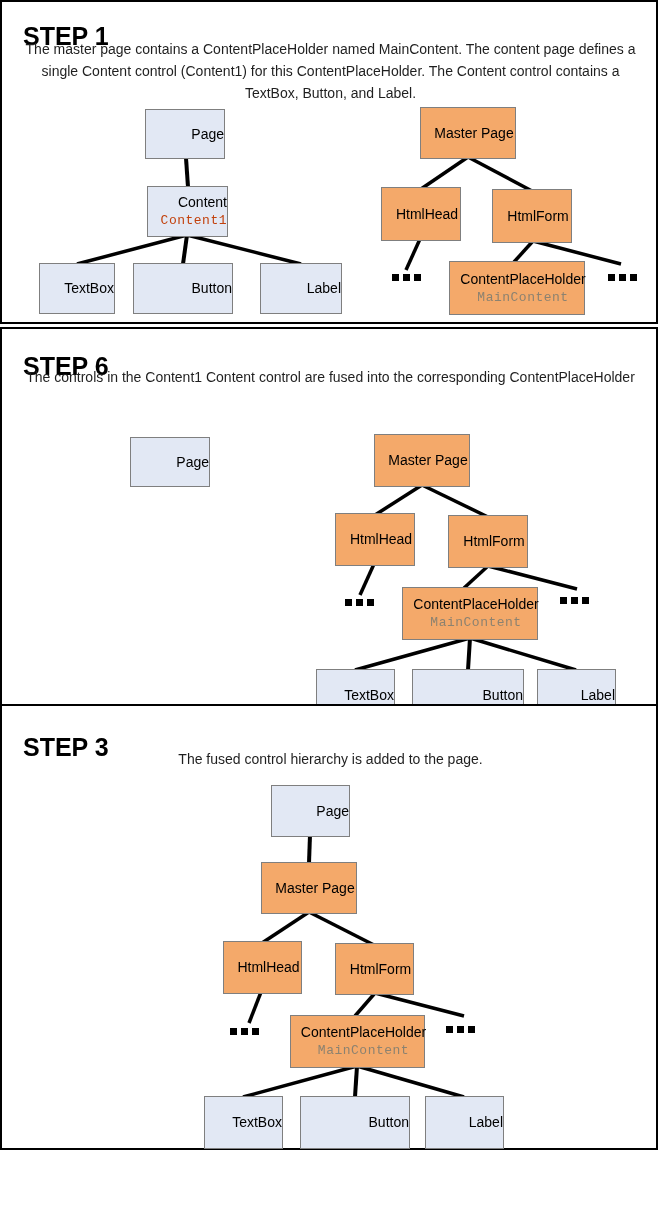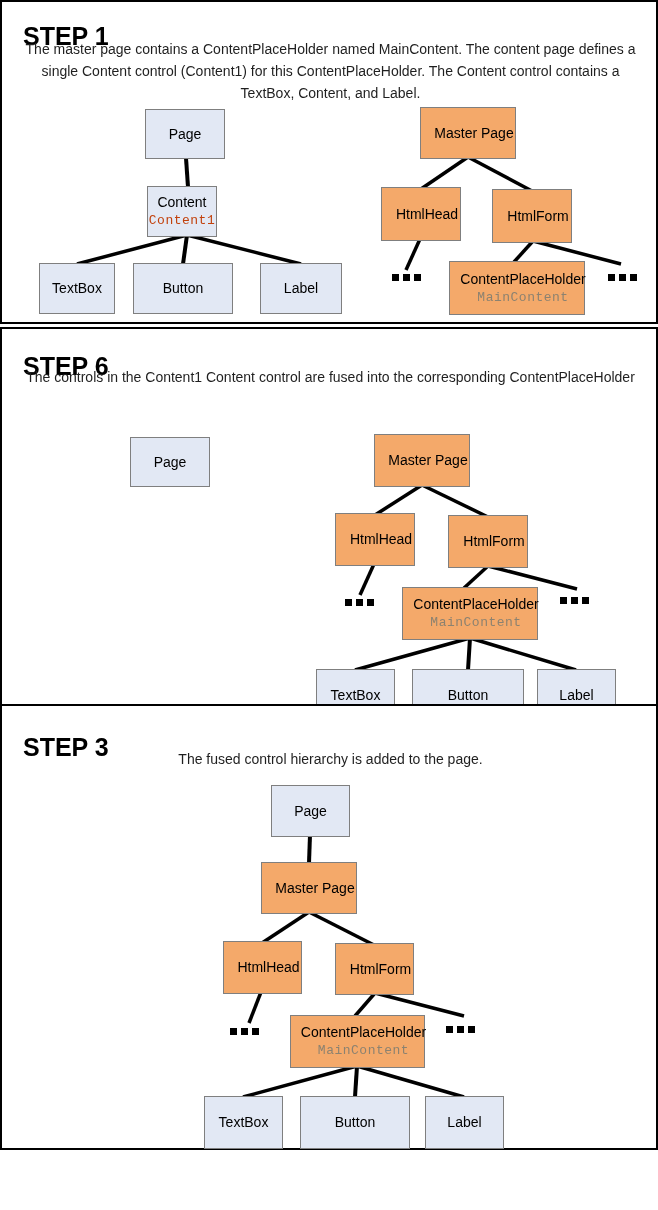--- a/index.html
+++ b/index.html
@@ -9,56 +9,56 @@
          border:2px solid #000;background:#fff;}
   .step-title{position:absolute;left:21px;font-size:25px;font-weight:bold;
               color:#000;letter-spacing:0px;white-space:nowrap;}
   .step-desc{position:absolute;left:21px;width:615px;font-size:14px;
              color:#1f1f1f;}
   .step-desc div{line-height:22px;white-space:nowrap;text-align:center;}
   .edges{position:absolute;left:0;top:0;pointer-events:none;}
   .node{position:absolute;box-sizing:border-box;border:1px solid #7F7F7F;
         display:flex;flex-direction:column;align-items:center;justify-content:center;
         text-align:center;font-size:14px;color:#000;line-height:17px;}
-  .blue{background:#E2E8F4;}
+  .blue{background:#E2E8F4;align-items:flex-end;}
   .orange{background:#F4A96A;padding-left:12px;}
   .mono{font-family:"Liberation Mono","DejaVu Sans Mono",monospace;
         font-size:13px;color:#c2410c;margin-top:1px;letter-spacing:0.5px;}
   .dots{position:absolute;display:flex;gap:4px;}
   .dots i{width:7px;height:7px;background:#000;display:block;}
 </style>
 </head>
 <body>
 
 <div class="stage">
 
   <section class="panel" style="top:0;height:324px;">
     <h1 class="step-title" style="top:3px;">STEP 1</h1>
     <div class="step-desc" style="top:36px;">
       <div>The master page contains a ContentPlaceHolder named MainContent. The content page defines a</div>
       <div>single Content control (Content1) for this ContentPlaceHolder. The Content control contains a</div>
-      <div>TextBox, Content, and Label.</div>
+      <div>TextBox, Button, and Label.</div>
     </div>
 
     <svg class="edges" width="654" height="320">
       <line x1="184" y1="156" x2="186" y2="185" stroke="#000" stroke-width="4"></line>
       <line x1="185" y1="233" x2="75" y2="262" stroke="#000" stroke-width="3.5"></line>
       <line x1="185" y1="233" x2="181" y2="262" stroke="#000" stroke-width="4"></line>
       <line x1="185" y1="233" x2="299" y2="262" stroke="#000" stroke-width="3.5"></line>
       <line x1="466" y1="155" x2="419" y2="187" stroke="#000" stroke-width="3.5"></line>
       <line x1="466" y1="155" x2="530" y2="189" stroke="#000" stroke-width="3.5"></line>
       <line x1="418" y1="237" x2="404" y2="268" stroke="#000" stroke-width="3.5"></line>
       <line x1="531" y1="239" x2="512" y2="260" stroke="#000" stroke-width="3.5"></line>
       <line x1="531" y1="239" x2="619" y2="262" stroke="#000" stroke-width="3.5"></line>
     </svg>
 
     <div class="node blue" style="left:143px;top:107px;width:80px;height:50px;">
       <span>Page</span>
     </div>
-    <div class="node blue" style="left:145px;top:184px;width:70px;height:51px;">
+    <div class="node blue" style="left:145px;top:184px;width:81px;height:51px;">
       <span>Content</span>
       <span class="mono">Content1</span>
     </div>
     <div class="node blue" style="left:37px;top:261px;width:76px;height:51px;">
       <span>TextBox</span>
     </div>
     <div class="node blue" style="left:131px;top:261px;width:100px;height:51px;">
       <span>Button</span>
     </div>
     <div class="node blue" style="left:258px;top:261px;width:82px;height:51px;">

